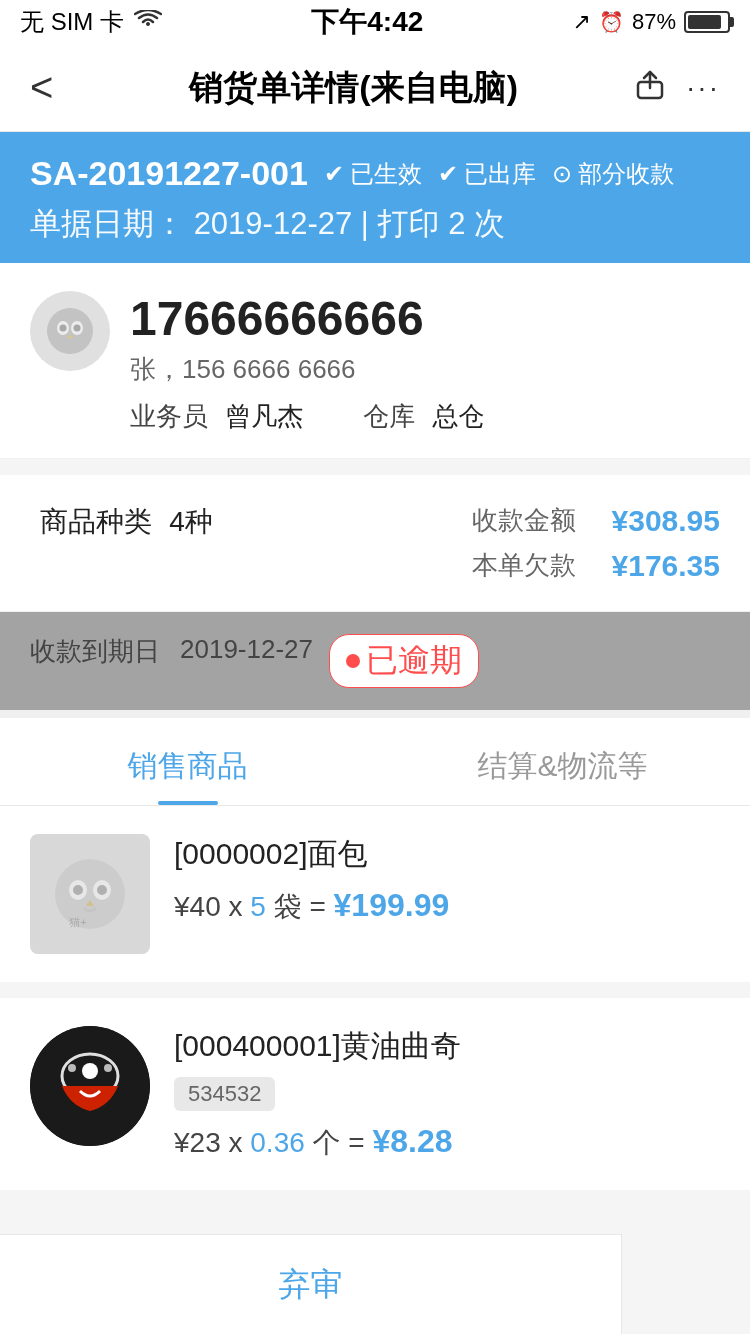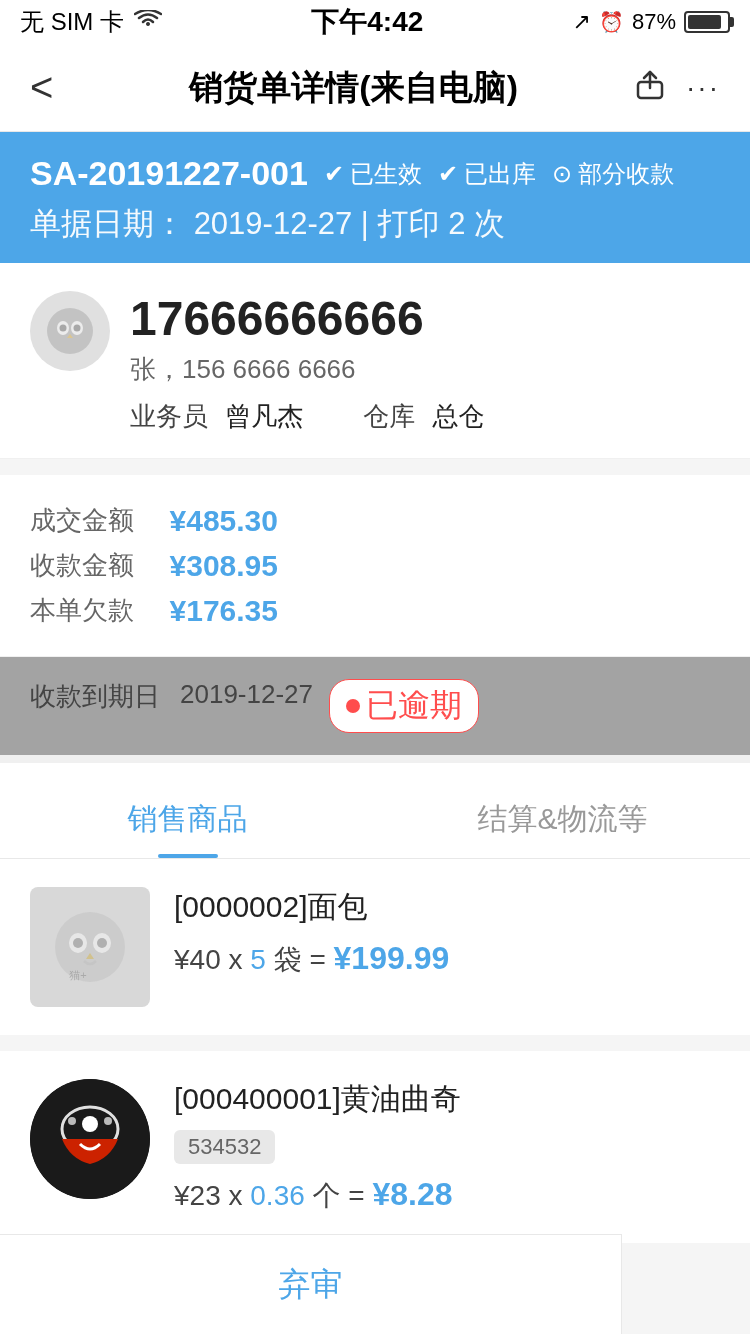--- a/index.html
+++ b/index.html
@@ -157,21 +157,21 @@
     }
     .overdue-dot { width: 14px; height: 14px; background: #ff4d4d; border-radius: 50%; }
 
     
     .tabs {
       background: #fff;
       display: flex;
       border-bottom: 1px solid #e8e8e8;
     }
     .tab {
-      flex: 1; text-align: center; padding: 36px 0 18px;
+      flex: 1; text-align: center; padding: 28px 0 18px;
       font-size: 30px; color: #999; position: relative; cursor: pointer;
     }
     .tab.active { color: #4da6e8; }
     .tab.active::after {
       content: ''; position: absolute; bottom: 0; left: 50%; transform: translateX(-50%);
       width: 60px; height: 4px; background: #4da6e8; border-radius: 2px;
     }
 
     
     .product-list {
@@ -314,25 +314,25 @@
       </span>
       <span>
         <span>仓库</span>
         <b>总仓</b>
       </span>
     </div>
   </div>
 </div>
 
 <div class="summary-section">
+  <div class="summary-left">
+    <span>商品种类</span>
+    <span style="color:#222;font-size:28px;margin-left:10px;">4种</span>
+  </div>
   <div class="summary-right">
-    <div class="summary-row">
-      <span class="summary-label">成交金额</span>
-      <span class="summary-value">¥485.30</span>
-    </div>
     <div class="summary-row">
       <span class="summary-label">收款金额</span>
       <span class="summary-value">¥308.95</span>
     </div>
     <div class="summary-row">
       <span class="summary-label">本单欠款</span>
       <span class="summary-value">¥176.35</span>
     </div>
   </div>
 </div>

